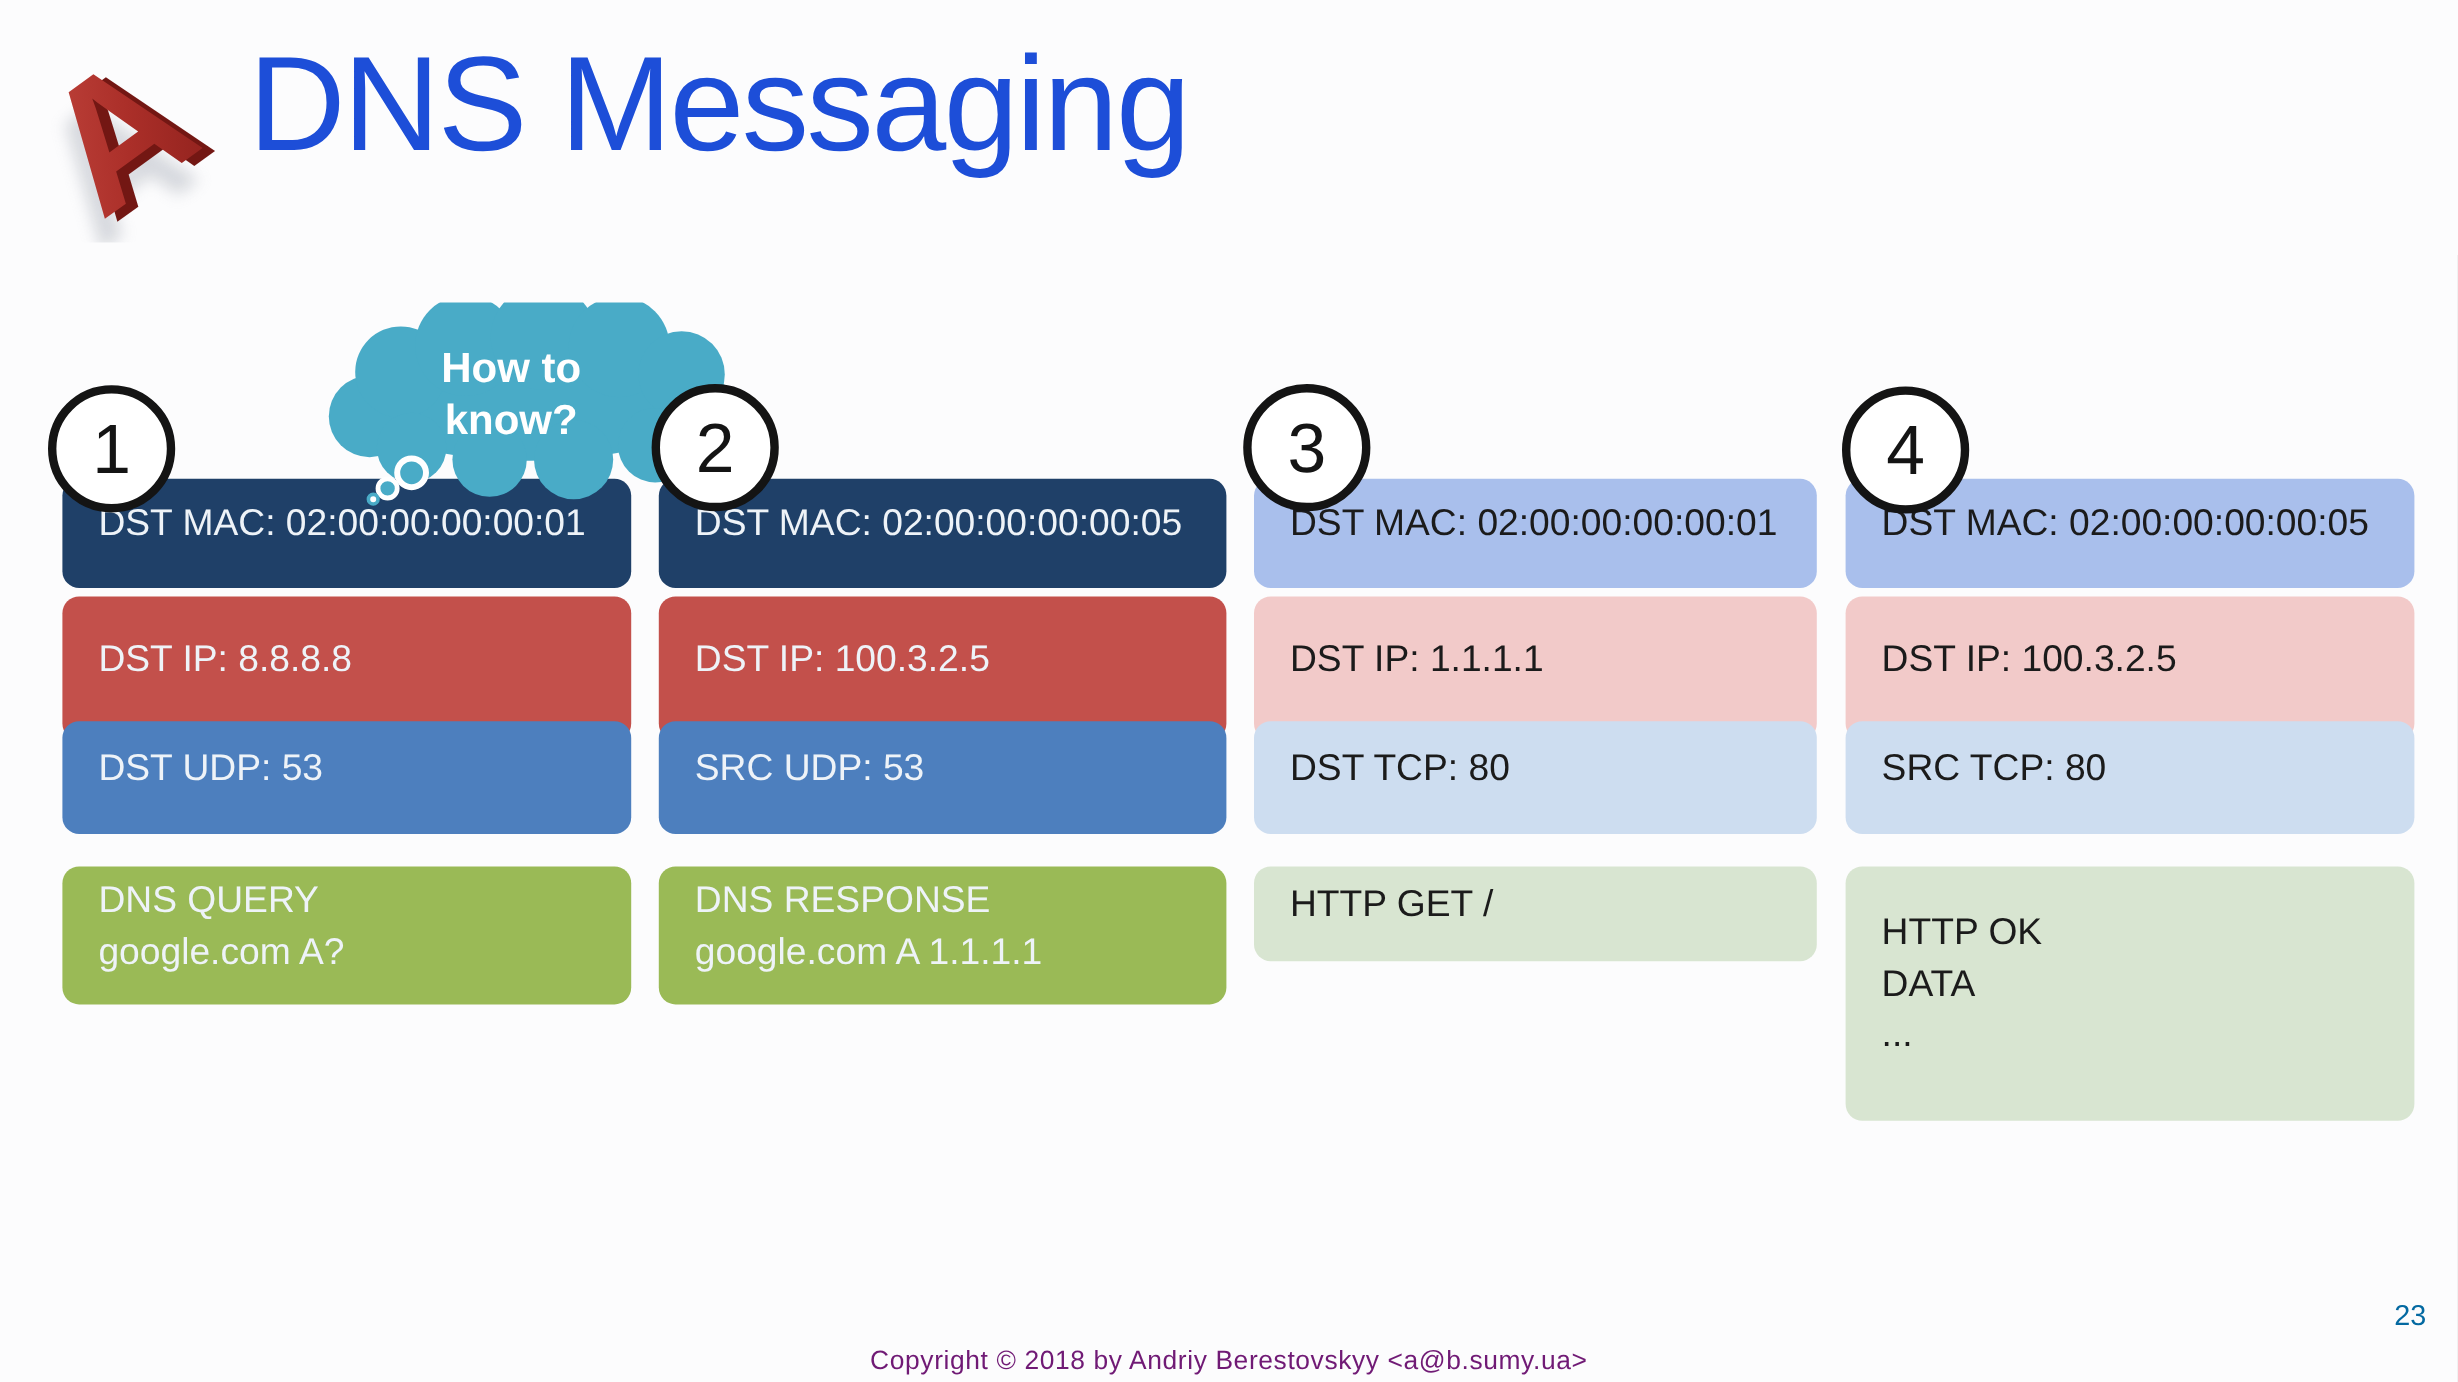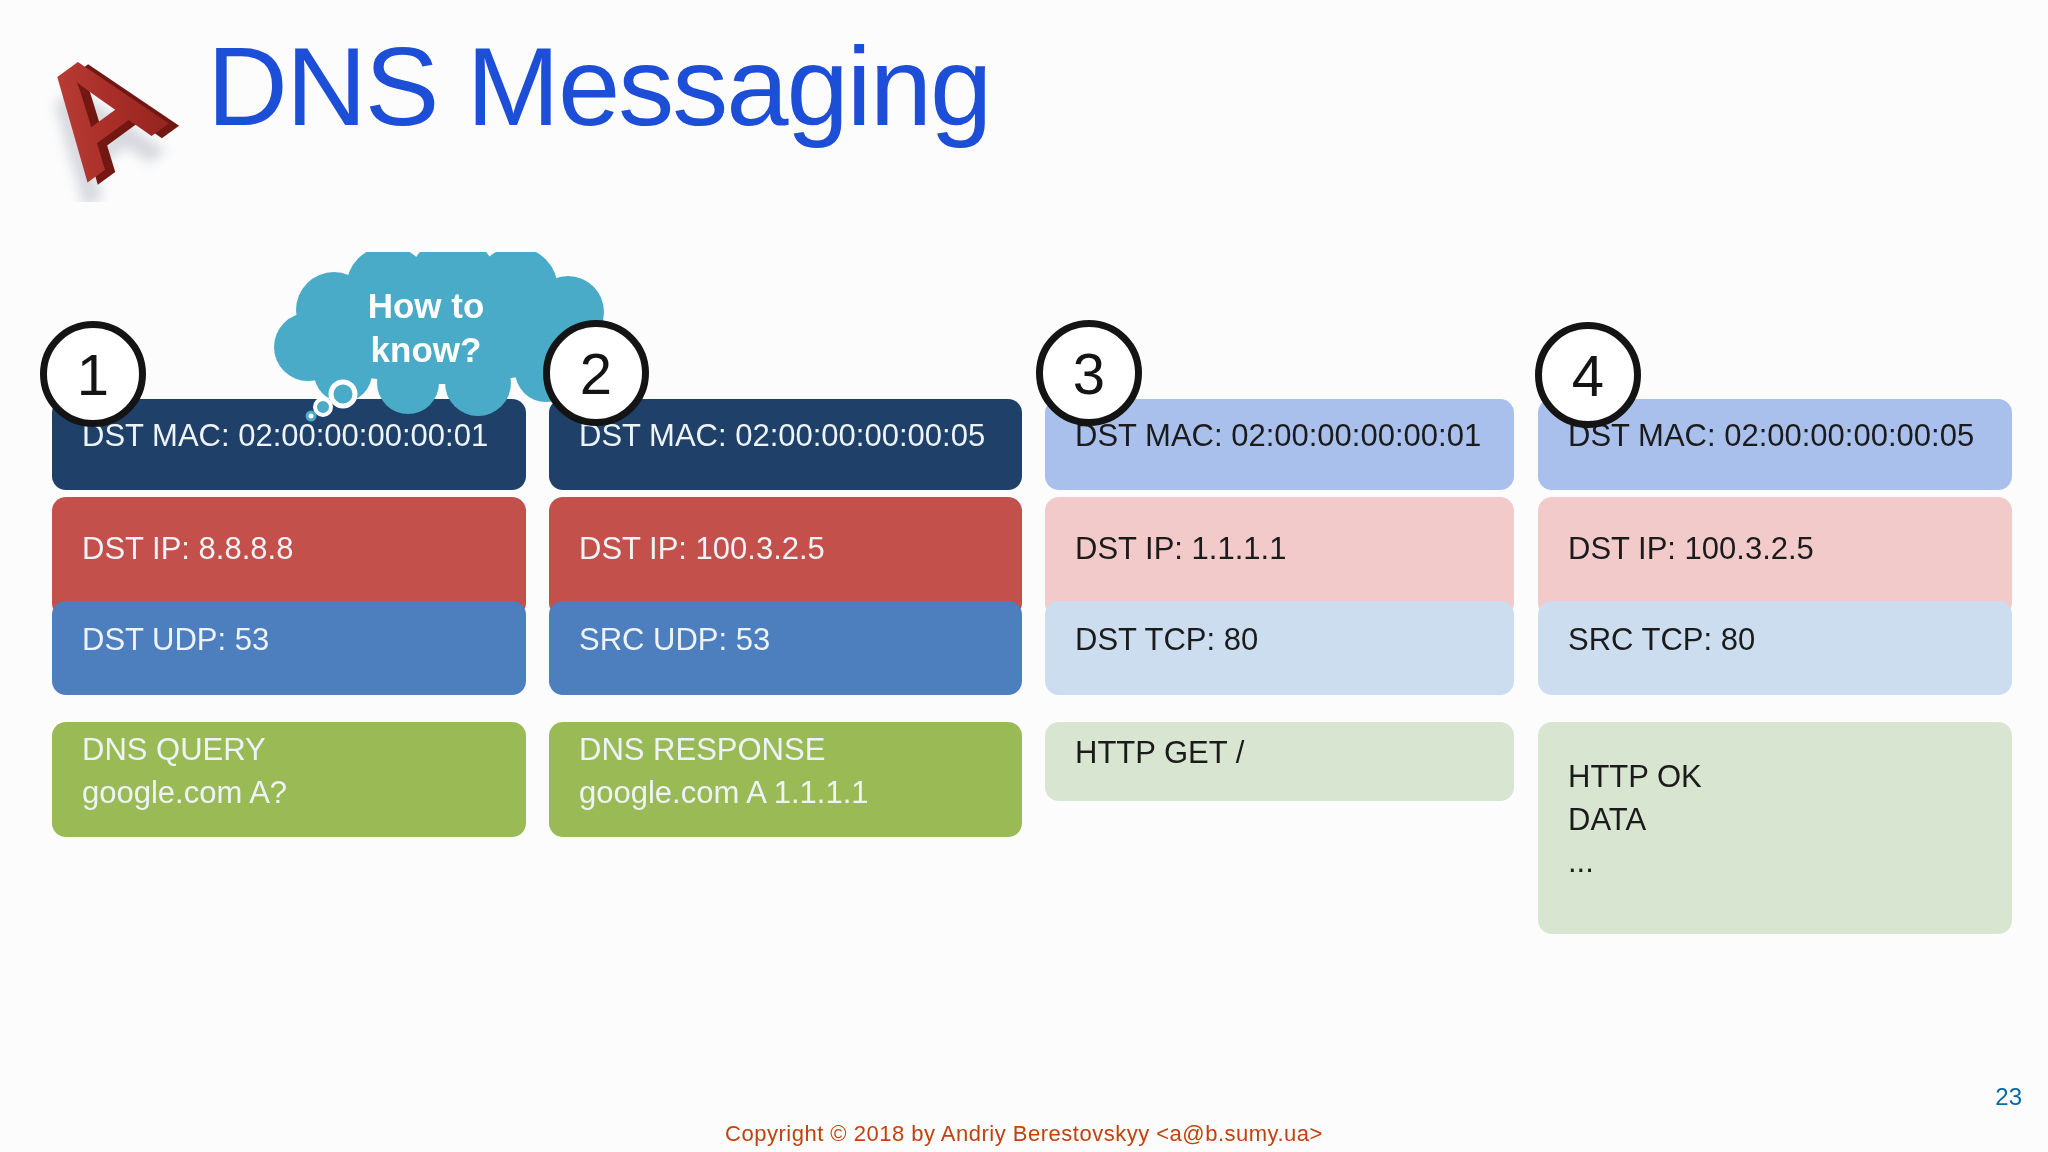--- a/index.html
+++ b/index.html
@@ -56,21 +56,21 @@
   .bg-ip-solid{background:var(--ip-solid);}
   .bg-port-solid{background:var(--port-solid);}
   .bg-payload-solid{background:var(--payload-solid);}
   .bg-mac-light{background:var(--mac-light);}
   .bg-ip-light{background:var(--ip-light);}
   .bg-port-light{background:var(--port-light);}
   .bg-payload-light{background:var(--payload-light);}
   
   .footer{
     position:absolute;left:0;top:1121px;width:100%;text-align:center;
-    font-size:22px;color:#c2410c;letter-spacing:.5px;
+    font-size:22px;color:#701a75;letter-spacing:.5px;
   }
   .page-number{
     position:absolute;right:26px;top:1083px;
     font-size:24px;color:#0369a1;text-align:center;
   }
 </style>
 </head>
 <body>
 
 <div class="slide">

